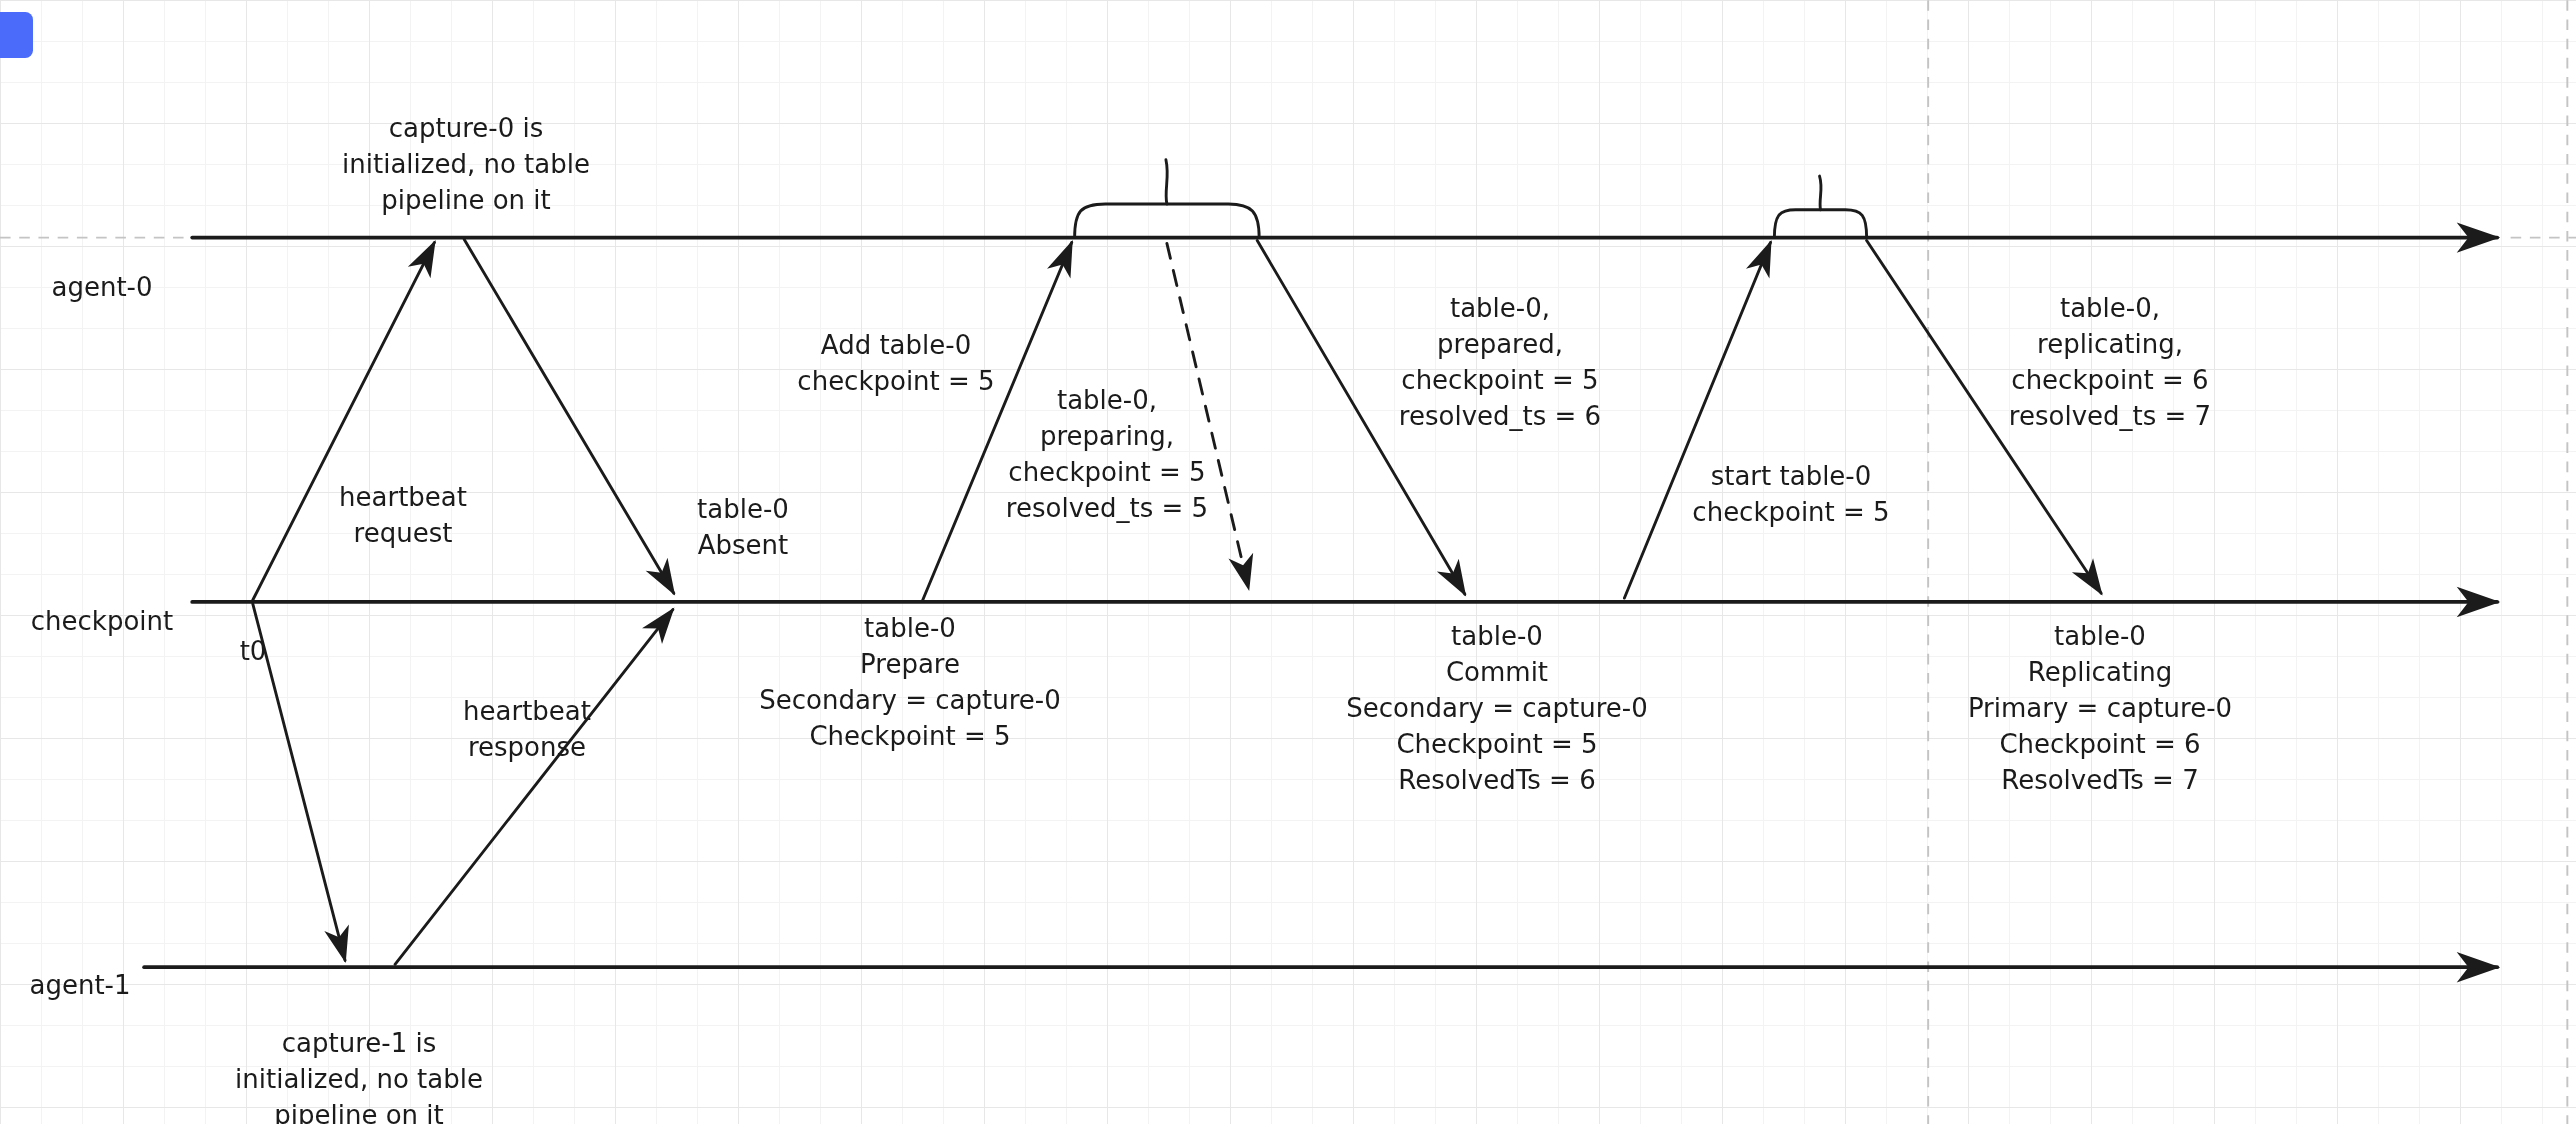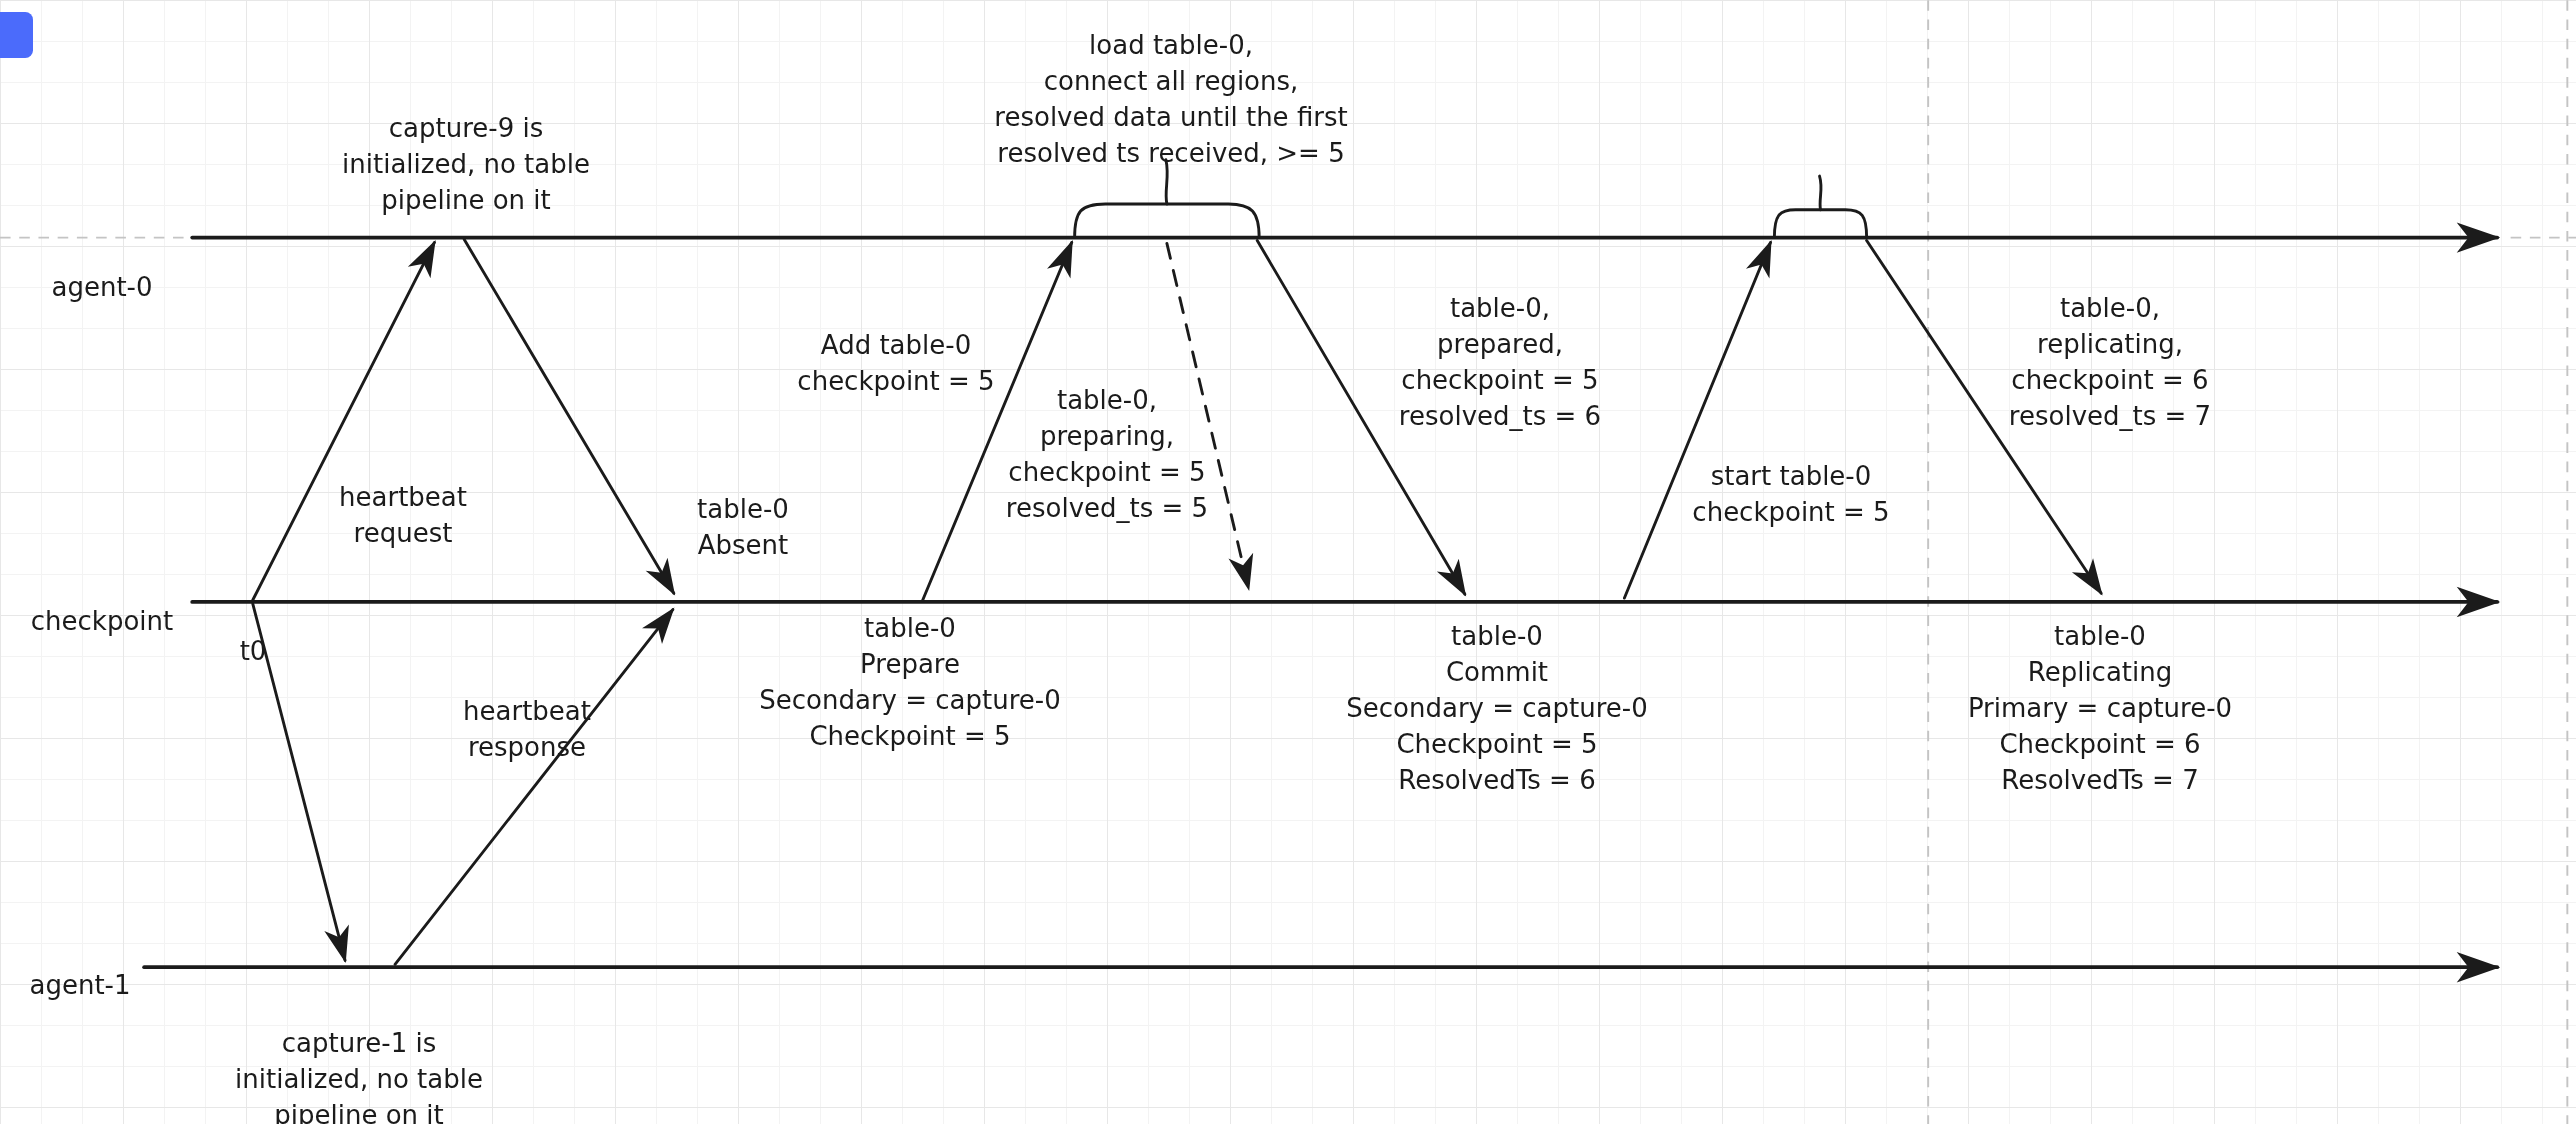--- a/index.html
+++ b/index.html
@@ -90,35 +90,31 @@
     <path class="stroke brace" d="M1214,212 C1211,198 1217,184 1213,166"></path>
     <path class="stroke brace" d="M1846,247 C1846,224 1851,218 1868,218 L1920,218 C1937,218 1942,224 1942,247"></path>
     <path class="stroke brace" d="M1894,218 C1892,207 1897,196 1893,183"></path>
   </svg>
 
   <div class="label lane-label" style="left:102px; top:287px">agent-0</div>
   <div class="label lane-label" style="left:102px; top:621px">checkpoint</div>
   <div class="label lane-label" style="left:80px;  top:985px">agent-1</div>
 
   <div class="label" style="left:253px;  top:651px">t0</div>
-  <div class="label" style="left:466px;  top:164px">capture-9 is
+  <div class="label" style="left:466px;  top:164px">capture-0 is
 initialized, no table
 pipeline on it</div>
   <div class="label" style="left:403px;  top:515px">heartbeat
 request</div>
   <div class="label" style="left:527px;  top:729px">heartbeat
 response</div>
   <div class="label" style="left:743px;  top:527px">table-0
 Absent</div>
   <div class="label" style="left:896px;  top:363px">Add table-0
 checkpoint = 5</div>
-  <div class="label" style="left:1171px; top:99px">load table-0,
-connect all regions,
-resolved data until the first
-resolved ts received, &gt;= 5</div>
   <div class="label" style="left:1107px; top:454px">table-0,
 preparing,
 checkpoint = 5
 resolved_ts = 5</div>
   <div class="label" style="left:1500px; top:362px">table-0,
 prepared,
 checkpoint = 5
 resolved_ts = 6</div>
   <div class="label" style="left:910px;  top:682px">table-0
 Prepare

